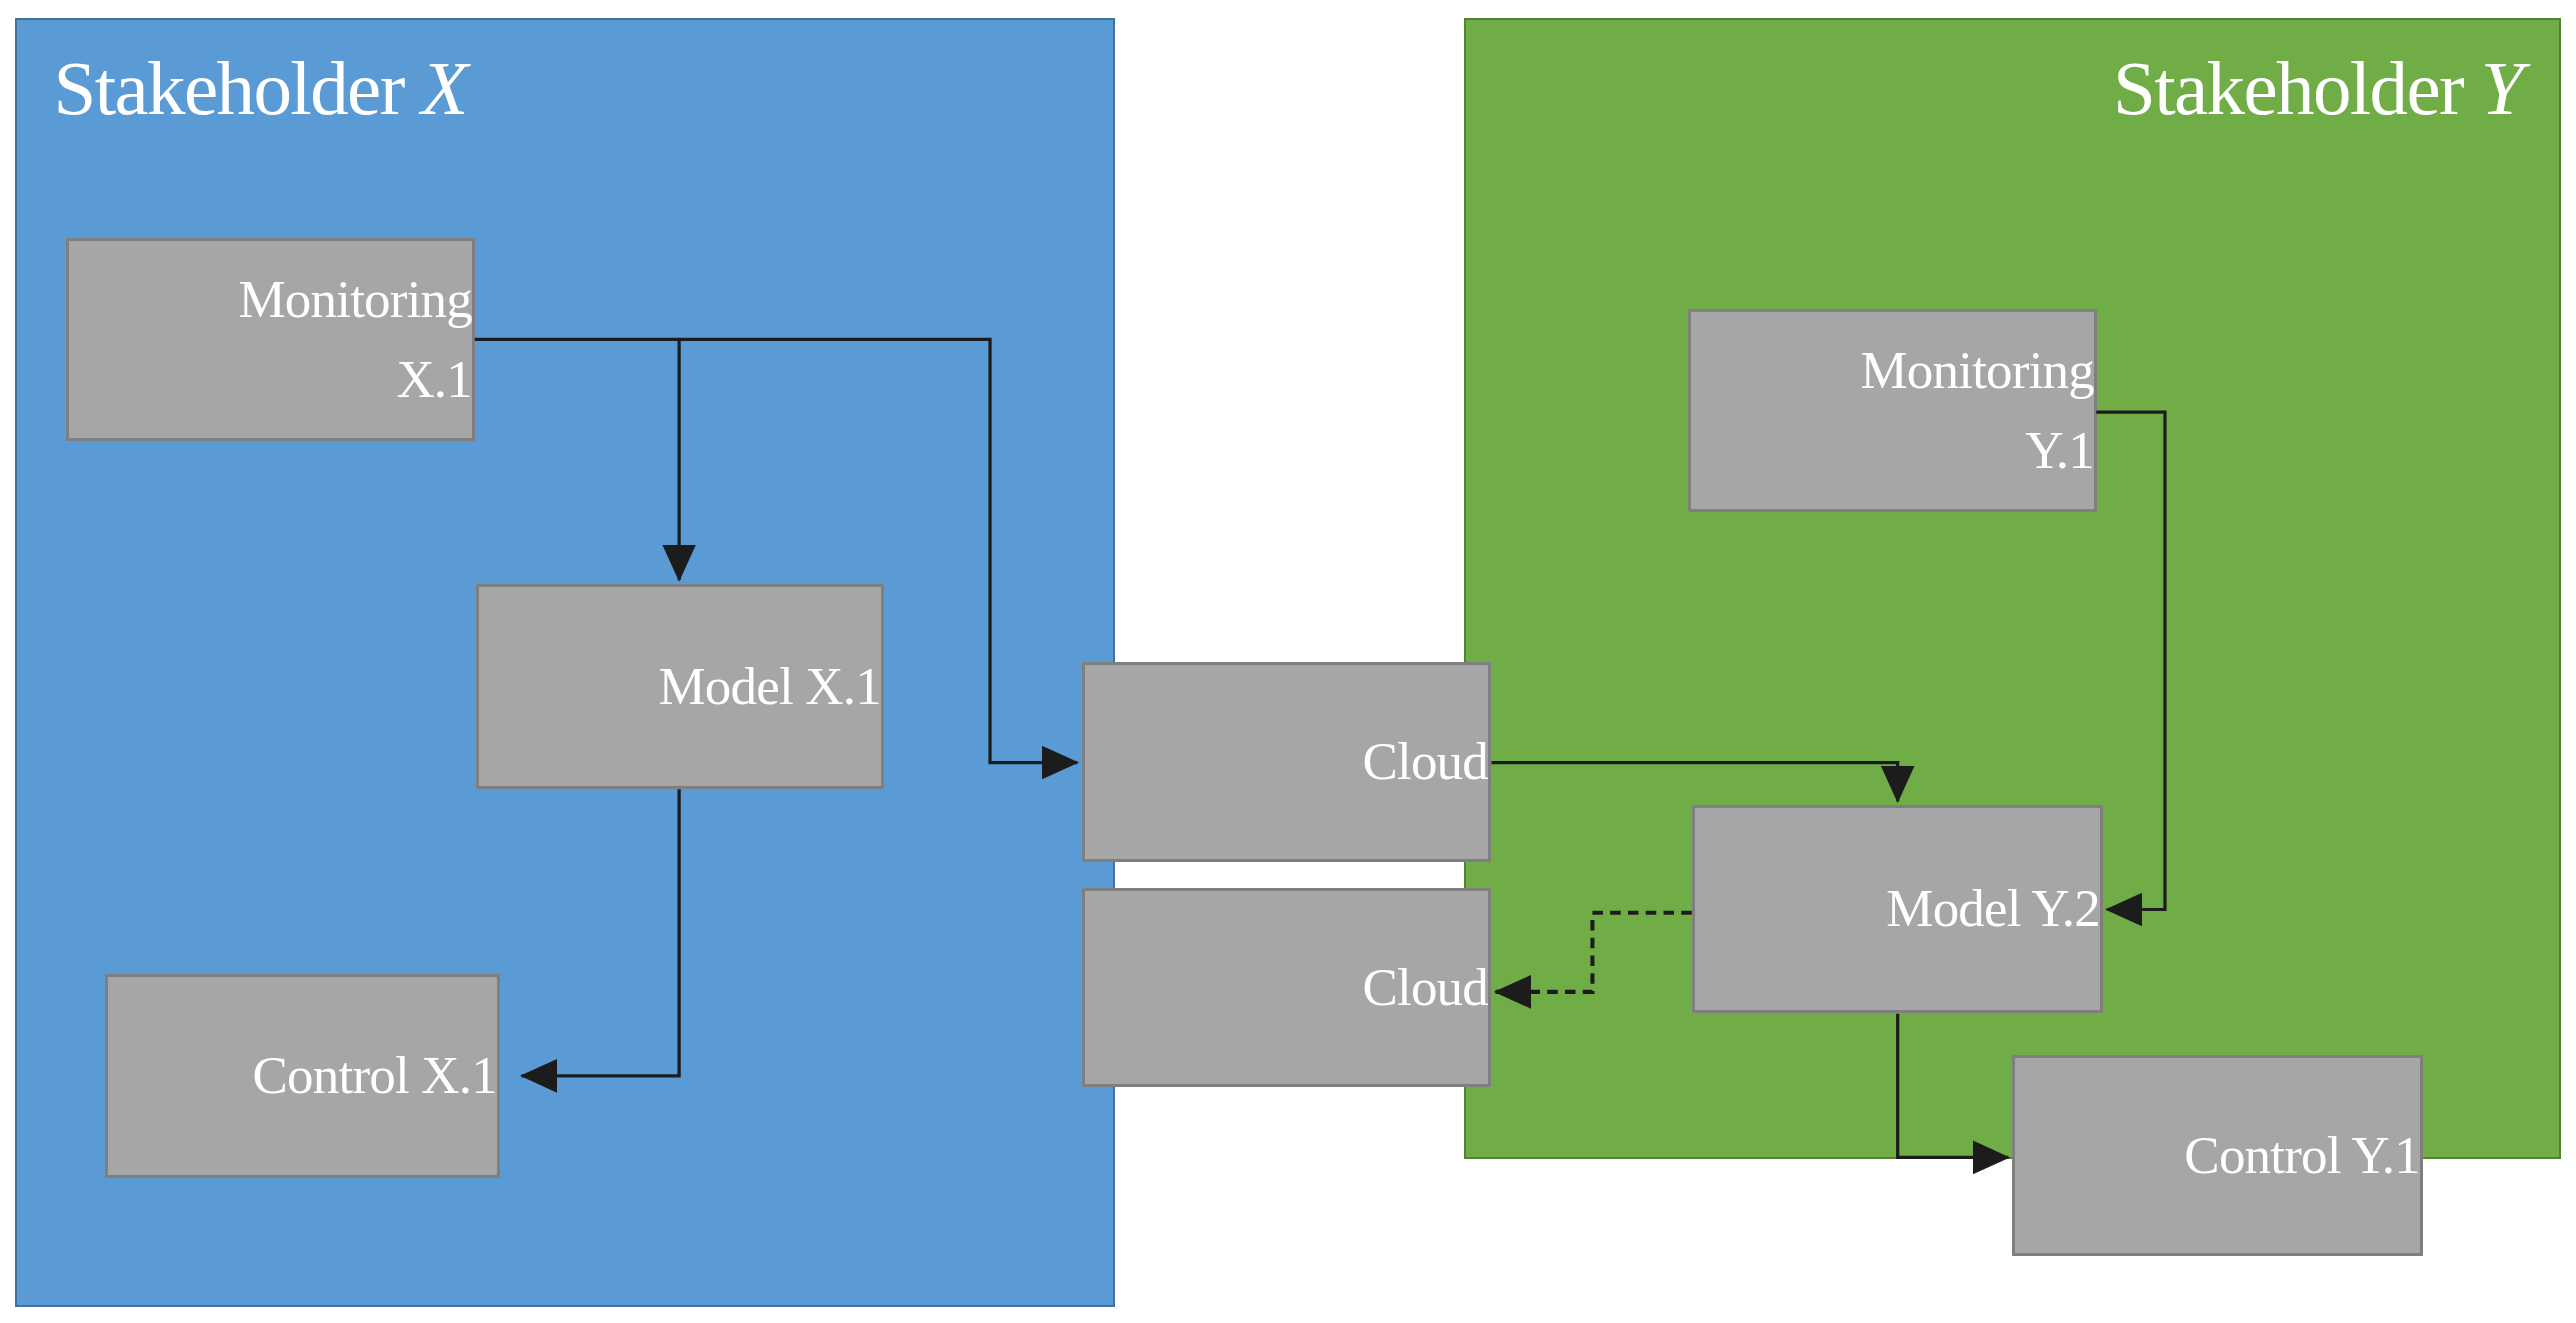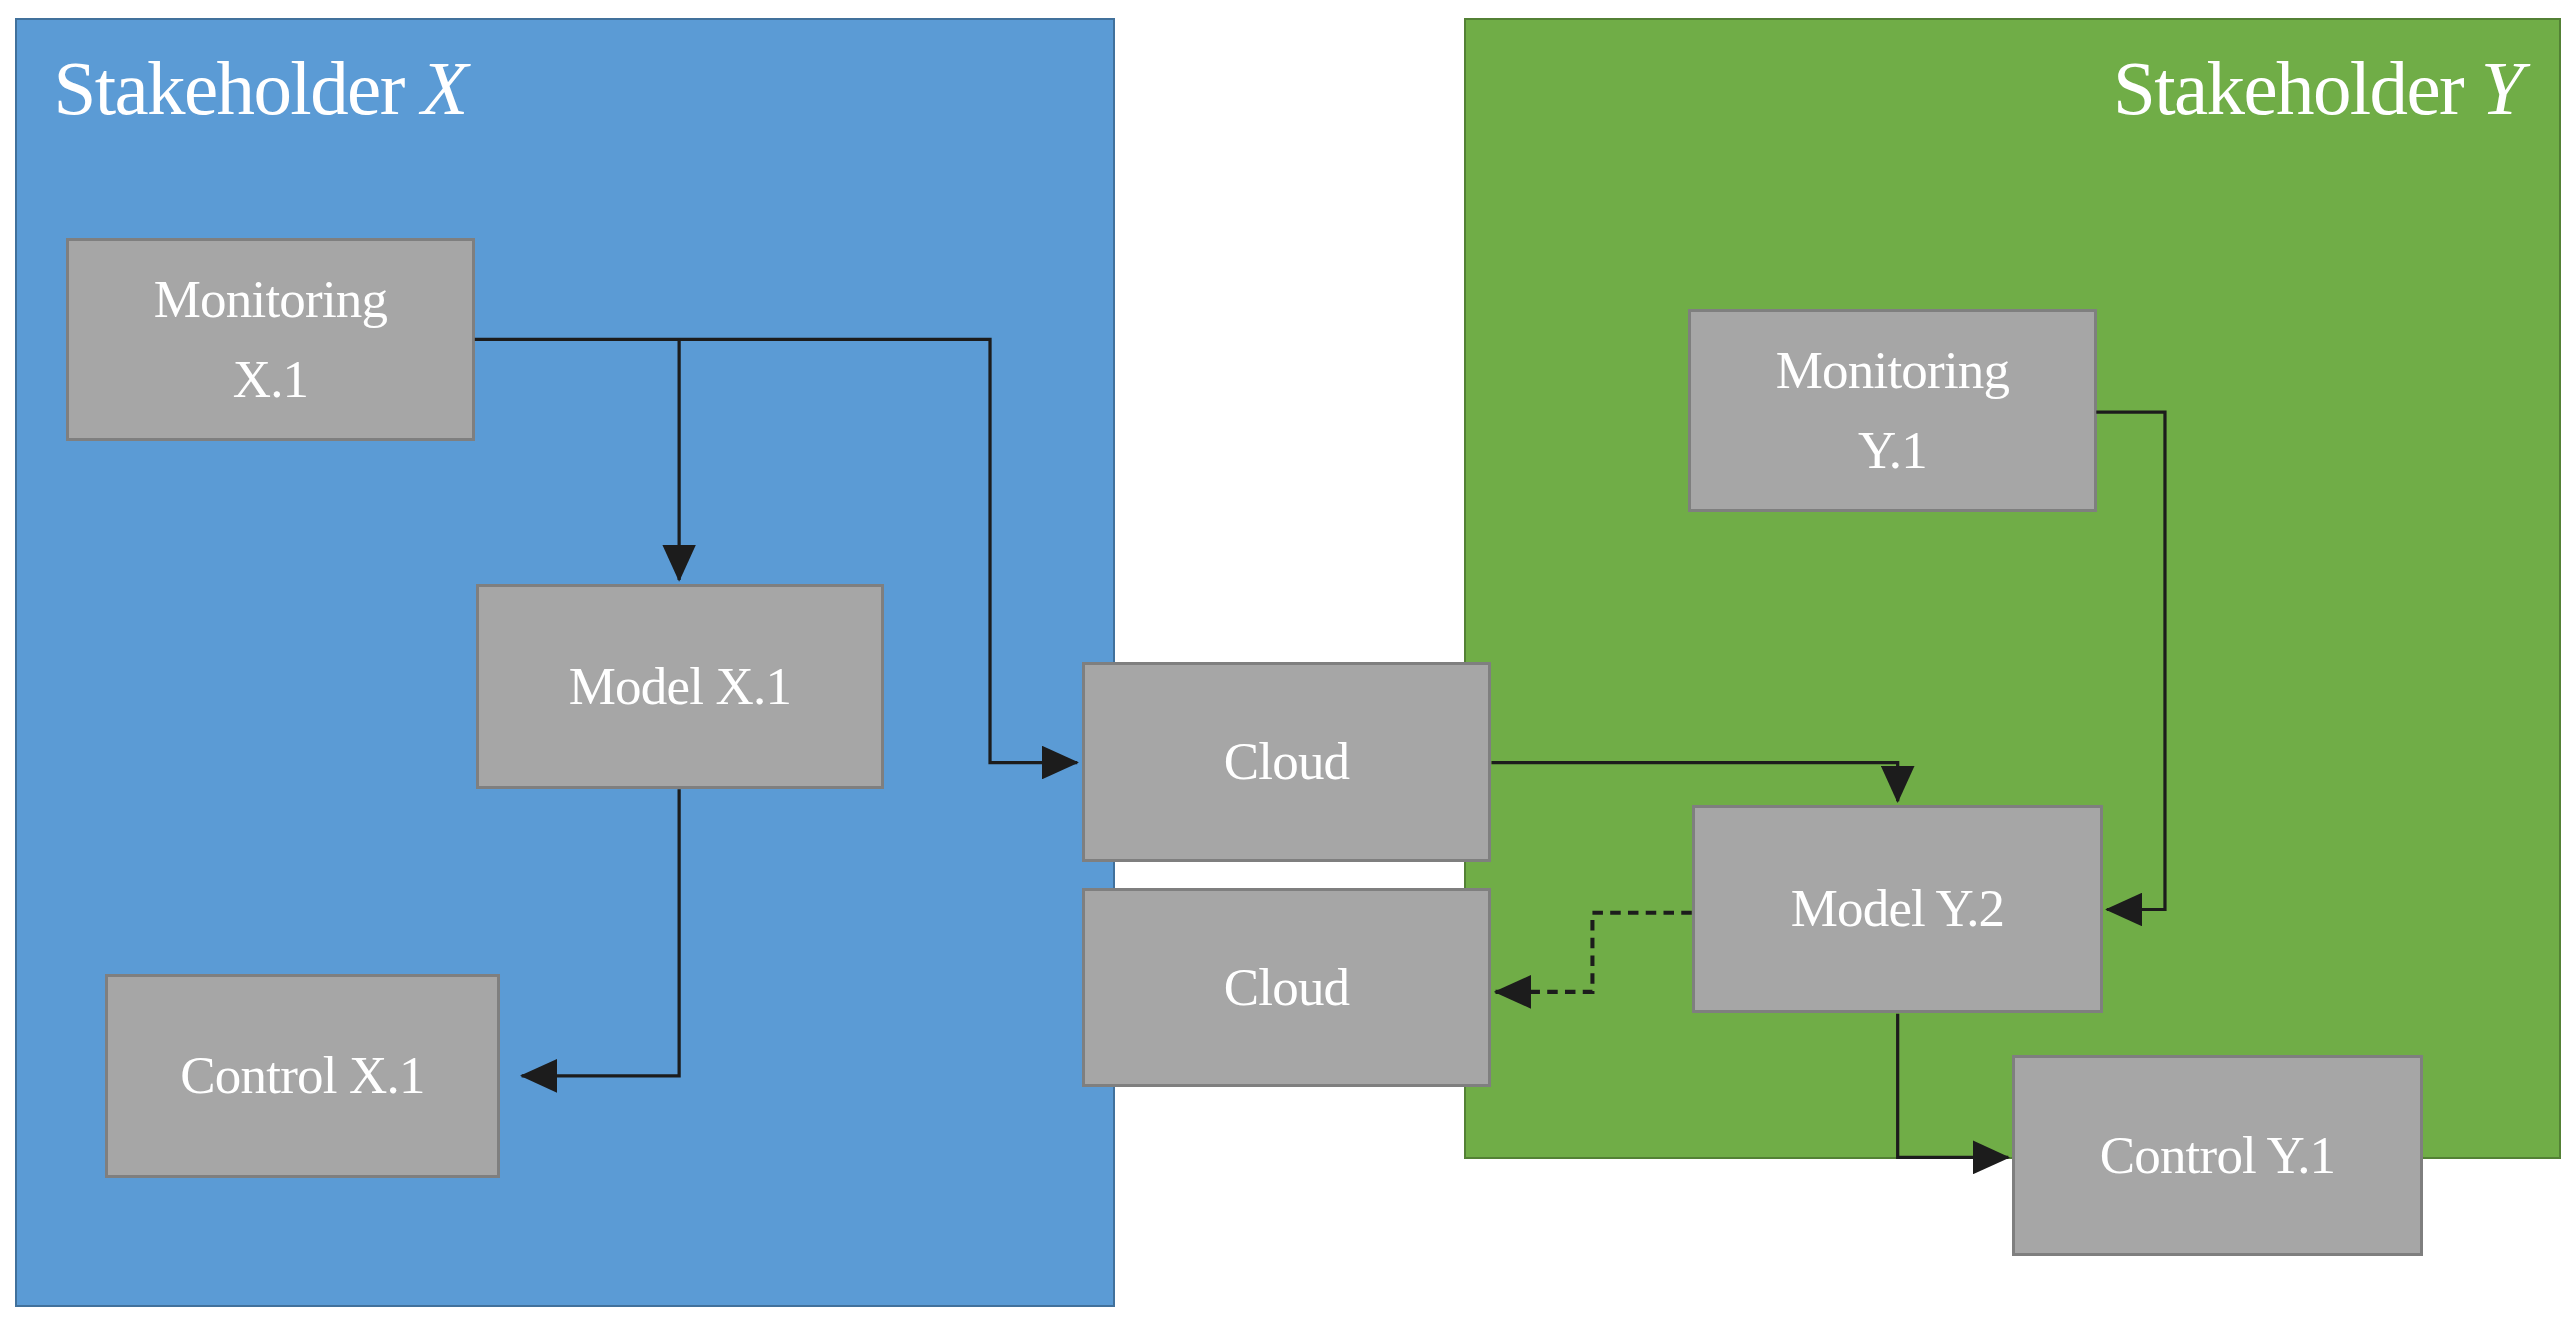--- a/index.html
+++ b/index.html
@@ -28,21 +28,21 @@
   }
   .region-title .var{font-style:italic;}
   .node{
     position:absolute;
     box-sizing:border-box;
     background:#a6a6a6;
     border:3.2px solid #7f7f7f;
     display:flex;
     flex-direction:column;
     justify-content:center;
-    align-items:center;
+    align-items:flex-end;
     color:#ffffff;
     font-size:53px;
     letter-spacing:-0.8px;
     z-index:2;
     text-align:center;
   }
   .node .line{line-height:1.5;white-space:nowrap;}
   #edges{
     position:absolute;
     left:0;top:0;

